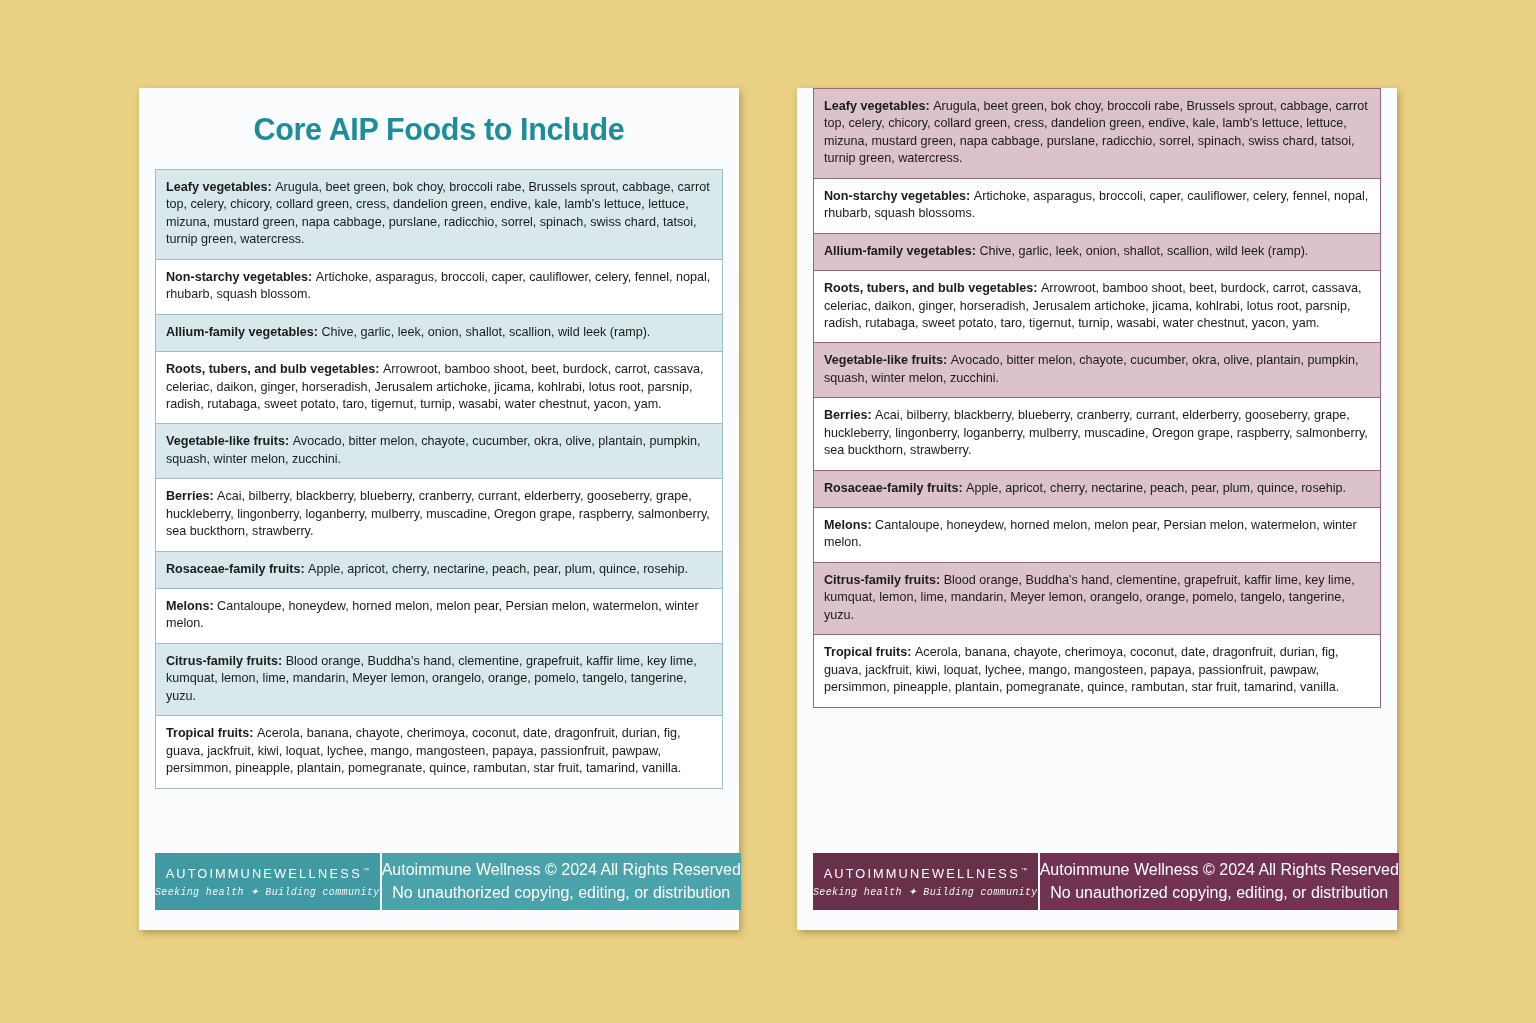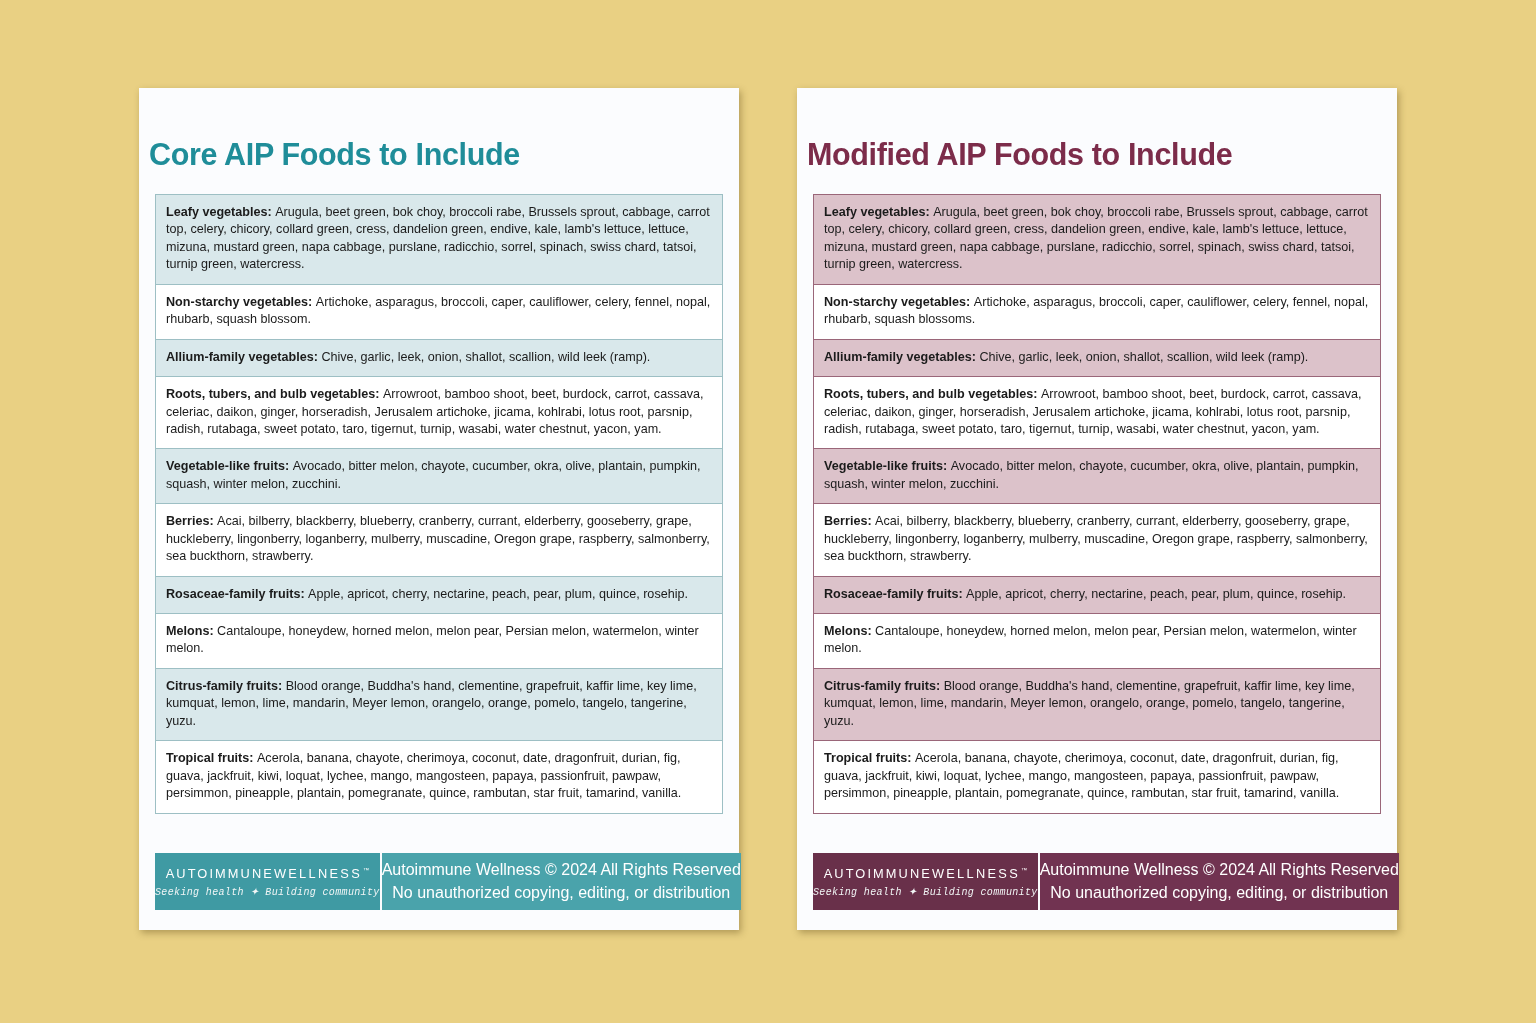--- a/index.html
+++ b/index.html
@@ -31,25 +31,25 @@
     width: 600px;
     height: 842px;
     background: #fbfcfe;
     display: flex;
     flex-direction: column;
     box-shadow: 2px 3px 7px rgba(90, 70, 20, 0.40);
     position: relative;
   }
 
   .card-title {
-    text-align: left;
+    text-align: center;
     font-size: 30.5px;
     font-weight: bold;
     letter-spacing: -0.35px;
-    padding: 49px 10px 22px 10px;
+    padding: 24px 10px 22px 10px;
   }
   .card.teal .card-title { color: #1f8d99; }
   .card.maroon .card-title { color: #7c2c4a; }
 
   .rows-wrap {
     flex: 1 1 auto;
     padding: 0 16px;
     display: flex;
     flex-direction: column;
     overflow: hidden;
@@ -204,21 +204,20 @@
         <div class="brand-tag">Seeking health ✦ Building community</div>
       </div>
       <div class="footer-copy">
         <div class="copy-line">Autoimmune Wellness © 2024 All Rights Reserved</div>
         <div class="copy-line">No unauthorized copying, editing, or distribution</div>
       </div>
     </div>
   </div>
 
   <div class="card maroon">
-    <div class="card-title">Modified AIP Foods to Include</div>
     <div class="rows-wrap">
       <div class="rows">
 
         <div class="row tint">
           <span class="label">Leafy vegetables: </span>
           <span>Arugula, beet green, bok choy, broccoli rabe, Brussels sprout, cabbage, carrot top, celery, chicory, collard green, cress, dandelion green, endive, kale, lamb's lettuce, lettuce, mizuna, mustard green, napa cabbage, purslane, radicchio, sorrel, spinach, swiss chard, tatsoi, turnip green, watercress.</span>
         </div>
         <div class="row plain">
           <span class="label">Non-starchy vegetables: </span>
           <span>Artichoke, asparagus, broccoli, caper, cauliflower, celery, fennel, nopal, rhubarb, squash blossoms.</span>

